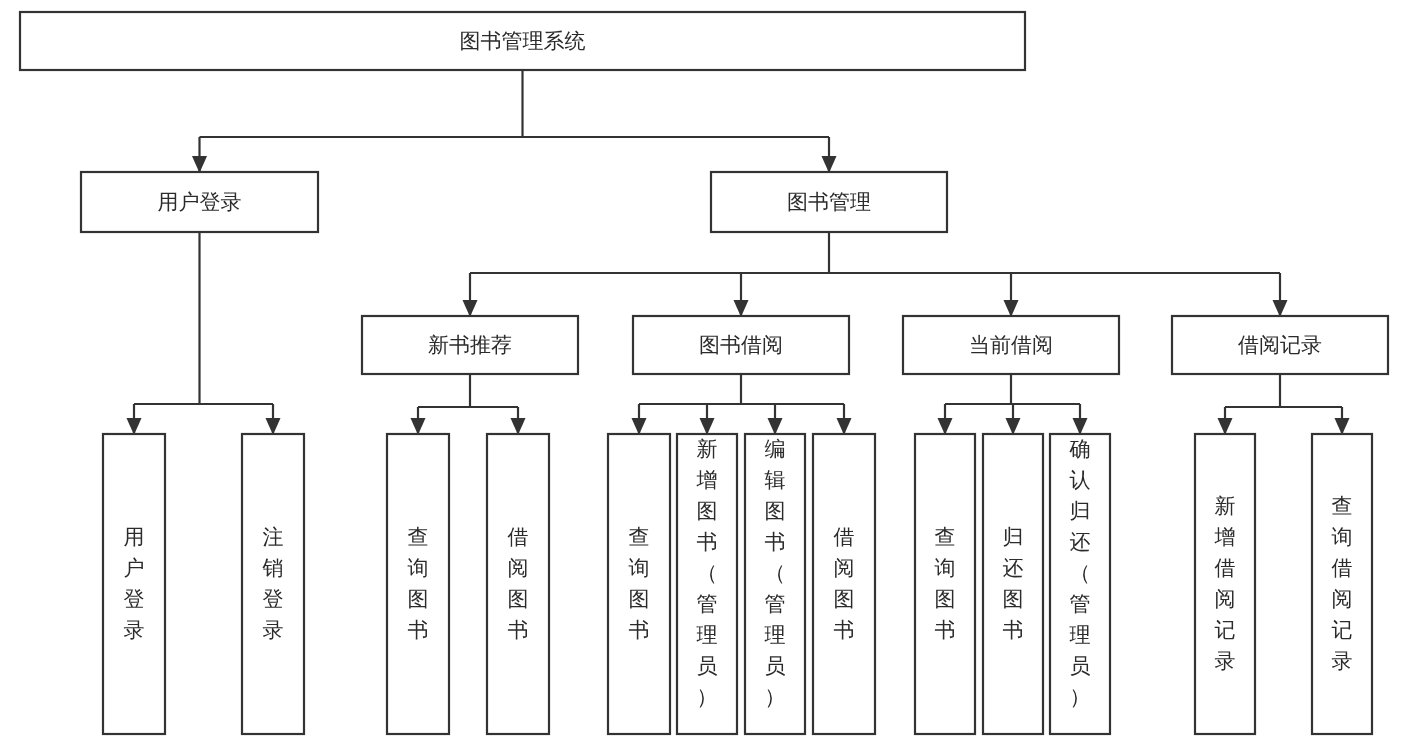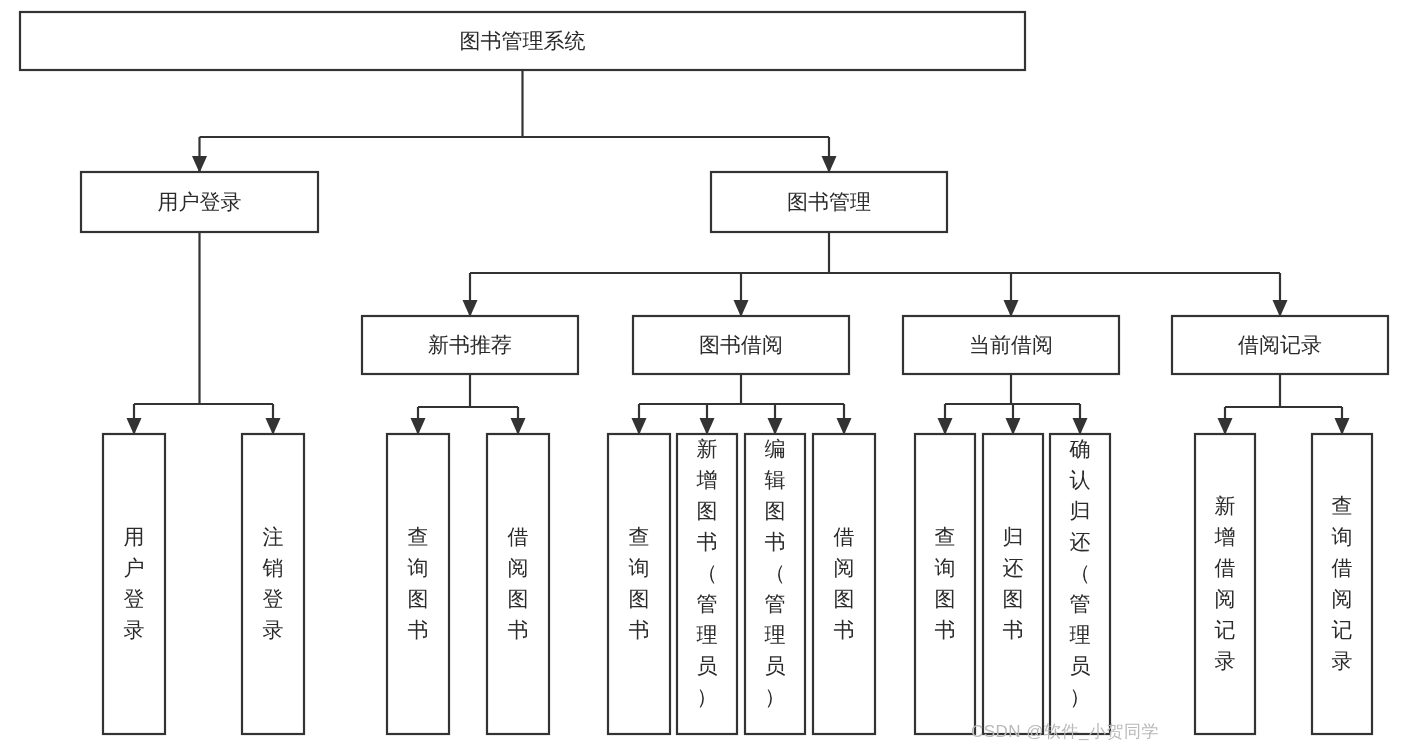--- a/index.html
+++ b/index.html
@@ -185,14 +185,13 @@
         <g>
           <rect x="1195" y="434" width="60" height="300" class="box-rect"></rect>
           <text x="1225" y="513" class="node-label-v"><tspan x="1225" dy="0">新</tspan><tspan x="1225" dy="31">增</tspan><tspan x="1225" dy="31">借</tspan><tspan x="1225" dy="31">阅</tspan><tspan x="1225" dy="31">记</tspan><tspan x="1225" dy="31">录</tspan></text>
         </g>
         <g>
           <rect x="1312" y="434" width="60" height="300" class="box-rect"></rect>
           <text x="1342" y="513" class="node-label-v"><tspan x="1342" dy="0">查</tspan><tspan x="1342" dy="31">询</tspan><tspan x="1342" dy="31">借</tspan><tspan x="1342" dy="31">阅</tspan><tspan x="1342" dy="31">记</tspan><tspan x="1342" dy="31">录</tspan></text>
         </g>
       </g>
   </svg>
-  <div class="watermark">CSDN @软件_小贺同学</div>
 </div>
 
 </body></html>

